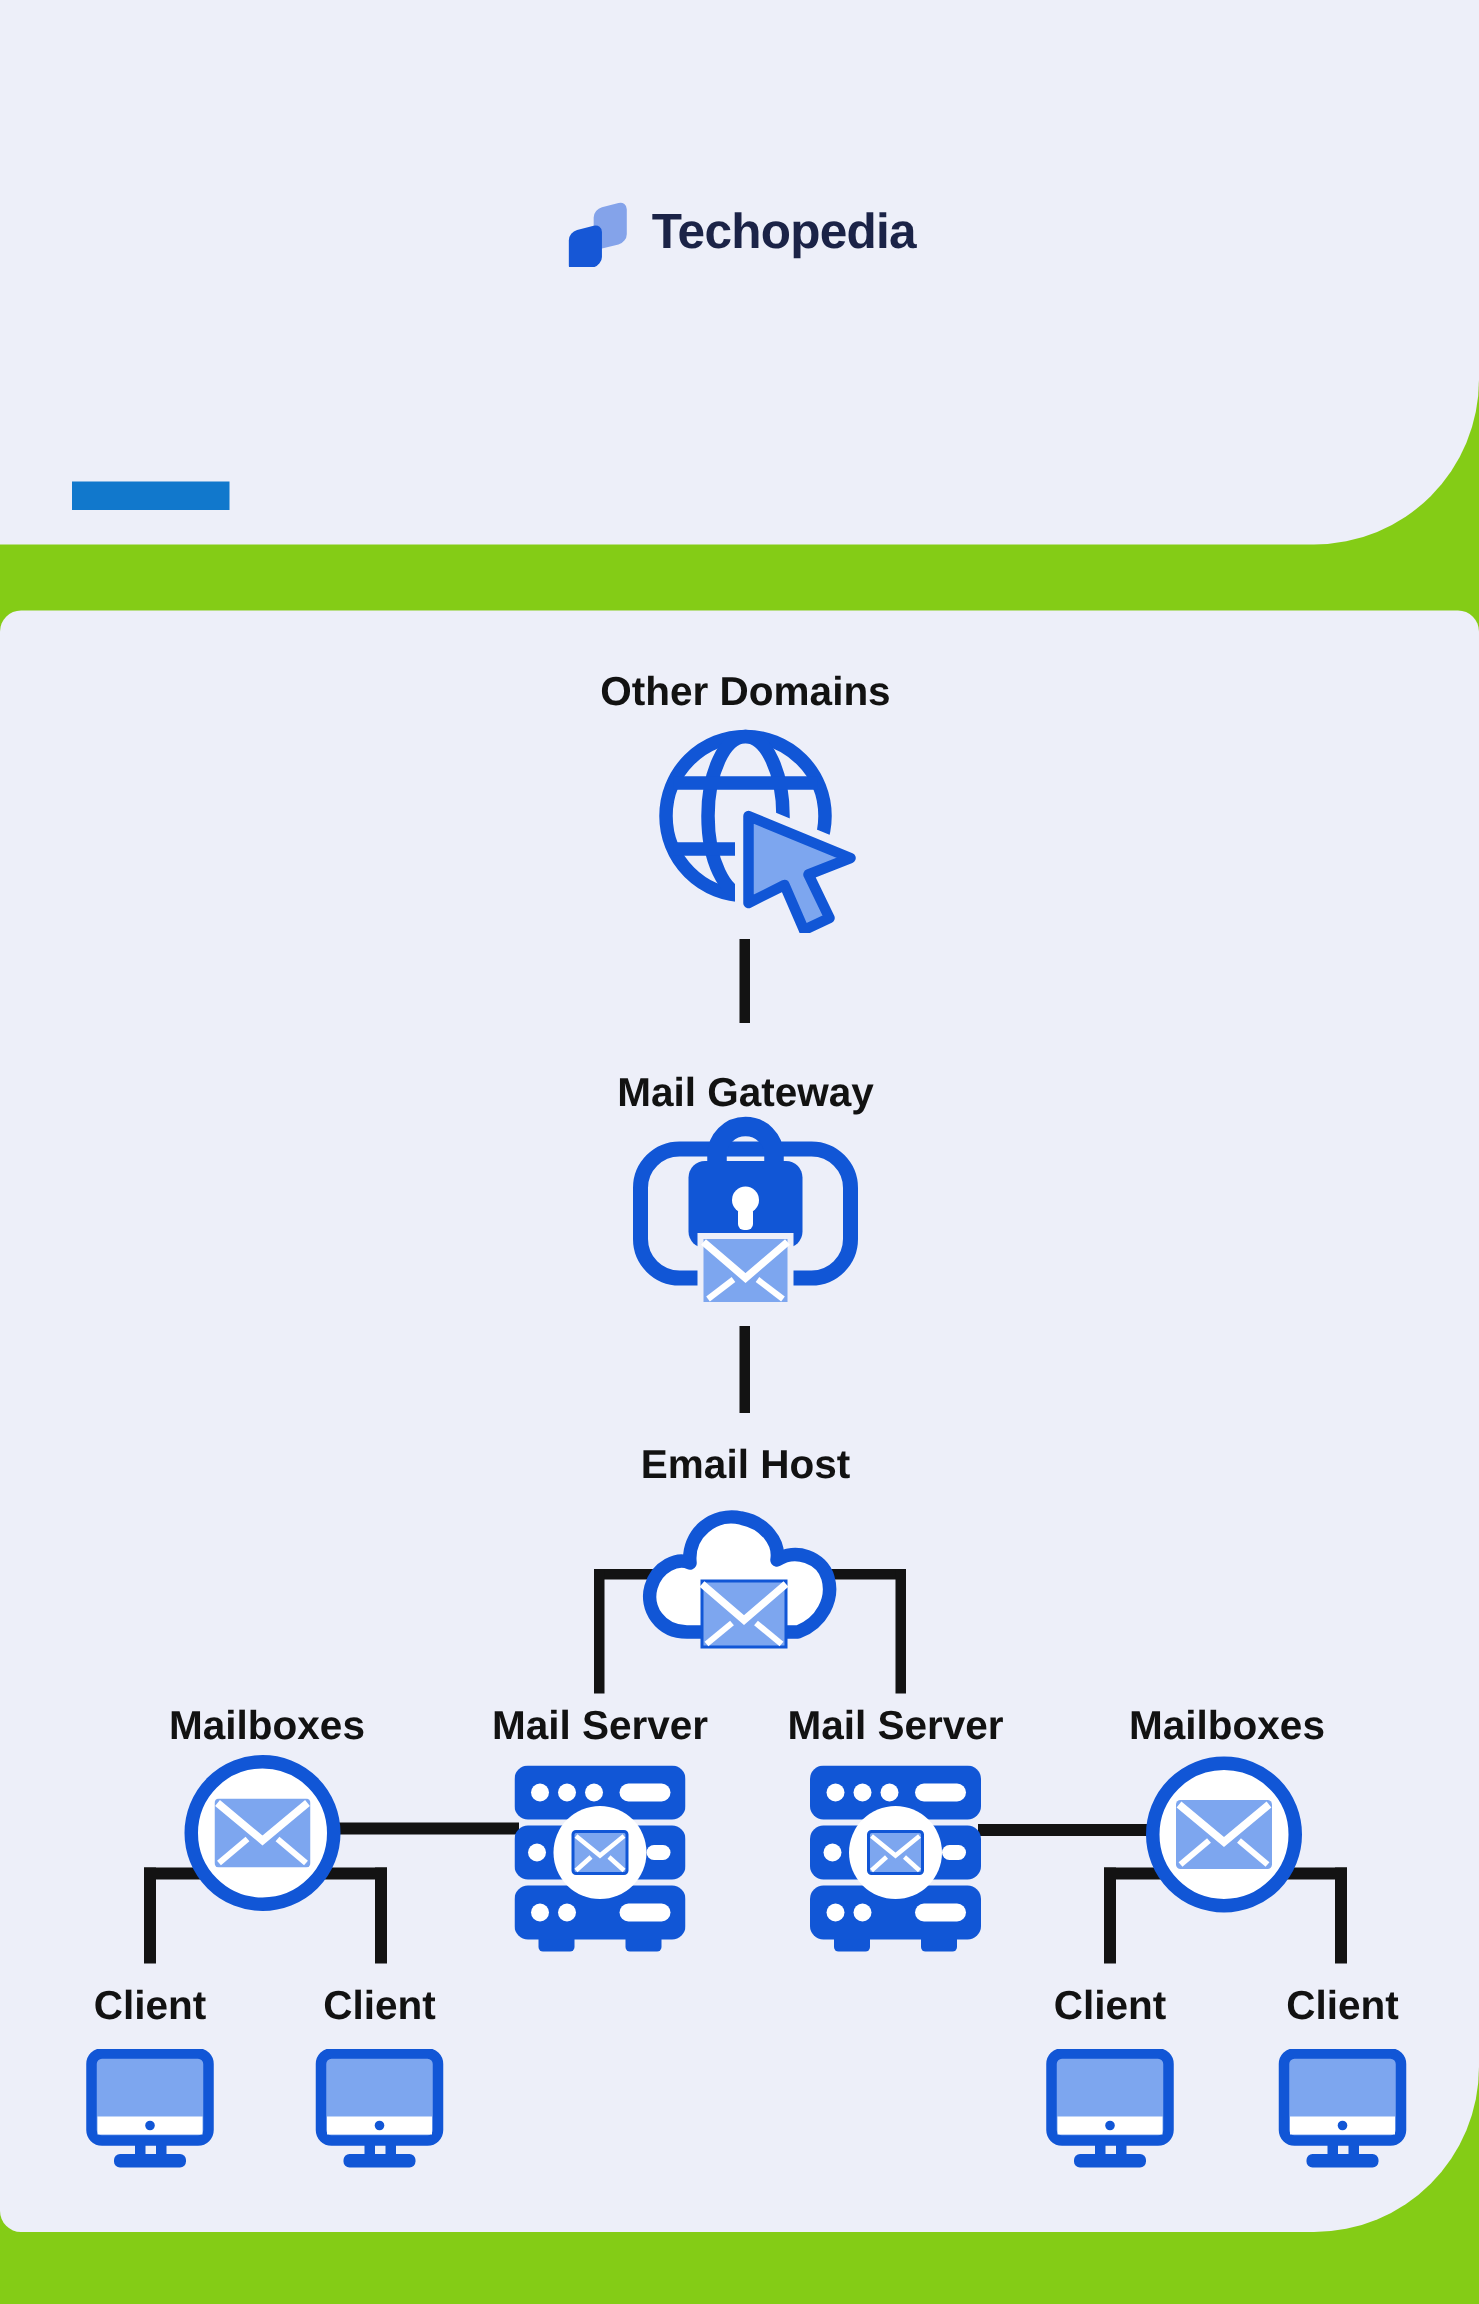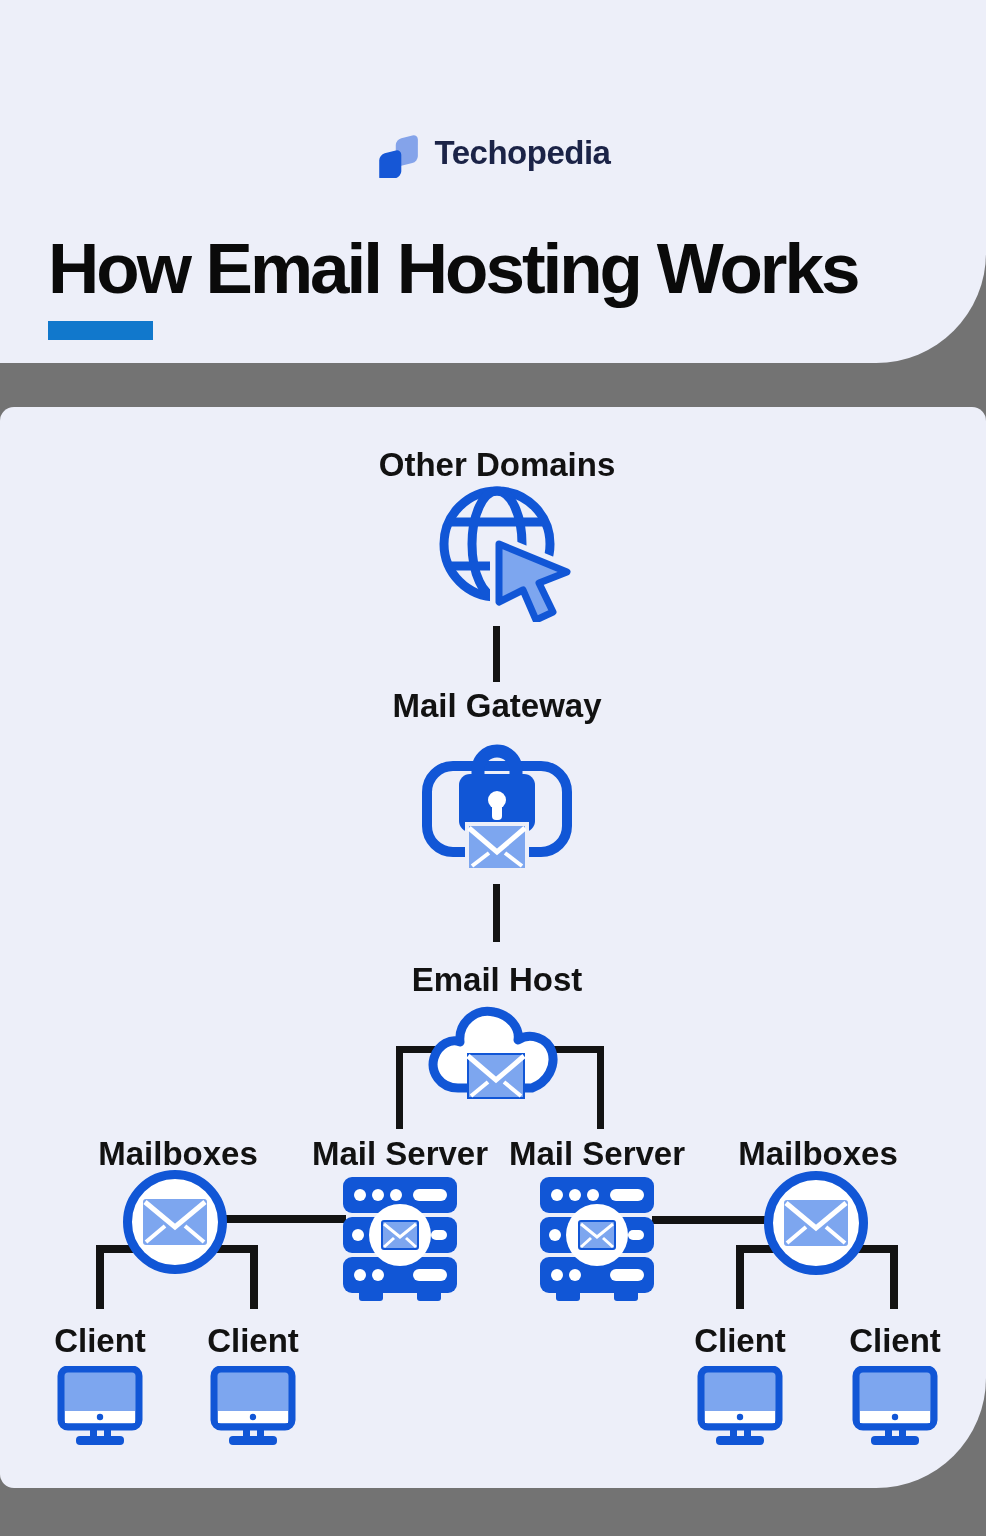--- a/index.html
+++ b/index.html
@@ -9,34 +9,34 @@
     --bg-tint:#edeff9;
     --line:#131313;
     --brand-navy:#1b2347;
     --logo-dark:#1657d6;
     --logo-light:#84a3ea;
     --title-black:#0a0a0a;
   }
   *{margin:0;padding:0;box-sizing:border-box}
   html,body{background:#fff}
   .page{
-    position:relative;width:986px;height:1536px;background:#737373;overflow:hidden;
+    position:relative;width:986px;height:1536px;background:#84cc16;overflow:hidden;
     font-family:"Liberation Sans","DejaVu Sans",sans-serif;
   }
   .sec-top{position:absolute;left:0;top:0;width:986px;height:363px;background:var(--bg-tint);
     border-radius:0 0 110px 0;}
   .sec-body{position:absolute;left:0;top:407px;width:986px;height:1081px;background:var(--bg-tint);
     border-radius:14px 14px 110px 14px;}
   .brand{position:absolute;top:124px;left:50%;transform:translateX(-50%);
     display:flex;align-items:center;gap:13px;}
   .brand-text{font-size:33px;font-weight:bold;color:var(--brand-navy);letter-spacing:-0.5px;}
   .title{position:absolute;left:48px;top:228px;font-size:71px;font-weight:bold;
     letter-spacing:-3px;color:var(--title-black);white-space:nowrap;}
   .accent-bar{position:absolute;left:48px;top:321px;width:105px;height:19px;background:var(--accent-bar);}
-  .lbl{position:absolute;transform:translateX(-50%);font-size:33px;font-weight:bold;
+  .lbl{position:absolute;transform:translateX(-50%);font-size:27px;font-weight:bold;
     color:#121212;white-space:nowrap;}
   .ln{position:absolute;background:var(--line);z-index:1;}
   .node{position:absolute;z-index:2;}
   .mailbox{position:absolute;z-index:3;width:104px;height:104px;border-radius:50%;
     background:#fff;border:9px solid var(--primary-blue);display:flex;align-items:center;justify-content:center;}
   
   .f-blue{fill:var(--primary-blue)} .f-light{fill:var(--light-blue)}
   .f-white{fill:#fff} .f-bg{fill:var(--bg-tint)}
   .s-blue{stroke:var(--primary-blue)} .s-white{stroke:#fff} .s-bg{stroke:var(--bg-tint)}
   .nofill{fill:none}
@@ -54,39 +54,38 @@
       <svg width="46" height="54" viewBox="0 0 50 58">
         <g transform="skewY(-14) translate(0,8)">
           <rect x="22" y="14" width="24" height="30" rx="6" style="fill:var(--logo-light)"></rect>
           <rect x="4" y="26" width="24" height="30" rx="6" style="fill:var(--logo-dark)"></rect>
         </g>
       </svg>
     </span>
     <span class="brand-text">Techopedia</span>
   </div>
 
-  <h1 class="title">How Email Hosting Works</h1>
   <div class="accent-bar"></div>
 
   <div class="ln" style="left:493px;top:626px;width:7px;height:56px"></div>
   <div class="ln" style="left:493px;top:884px;width:7px;height:58px"></div>
   <div class="ln" style="left:396px;top:1046px;width:208px;height:7px"></div>
   <div class="ln" style="left:396px;top:1046px;width:7px;height:83px"></div>
   <div class="ln" style="left:597px;top:1046px;width:7px;height:83px"></div>
   <div class="ln" style="left:214px;top:1215px;width:132px;height:8px"></div>
   <div class="ln" style="left:652px;top:1216px;width:116px;height:8px"></div>
   <div class="ln" style="left:96px;top:1245px;width:162px;height:8px"></div>
   <div class="ln" style="left:96px;top:1245px;width:8px;height:64px"></div>
   <div class="ln" style="left:250px;top:1245px;width:8px;height:64px"></div>
   <div class="ln" style="left:736px;top:1245px;width:162px;height:8px"></div>
   <div class="ln" style="left:736px;top:1245px;width:8px;height:64px"></div>
   <div class="ln" style="left:890px;top:1245px;width:8px;height:64px"></div>
 
   <div class="lbl" style="left:497px;top:446px">Other Domains</div>
-  <div class="lbl" style="left:497px;top:687px">Mail Gateway</div>
+  <div class="lbl" style="left:497px;top:713px">Mail Gateway</div>
   <div class="lbl" style="left:497px;top:961px">Email Host</div>
   <div class="lbl" style="left:400px;top:1135px">Mail Server</div>
   <div class="lbl" style="left:597px;top:1135px">Mail Server</div>
   <div class="lbl" style="left:178px;top:1135px">Mailboxes</div>
   <div class="lbl" style="left:818px;top:1135px">Mailboxes</div>
   <div class="lbl" style="left:100px;top:1322px">Client</div>
   <div class="lbl" style="left:253px;top:1322px">Client</div>
   <div class="lbl" style="left:740px;top:1322px">Client</div>
   <div class="lbl" style="left:895px;top:1322px">Client</div>
 

